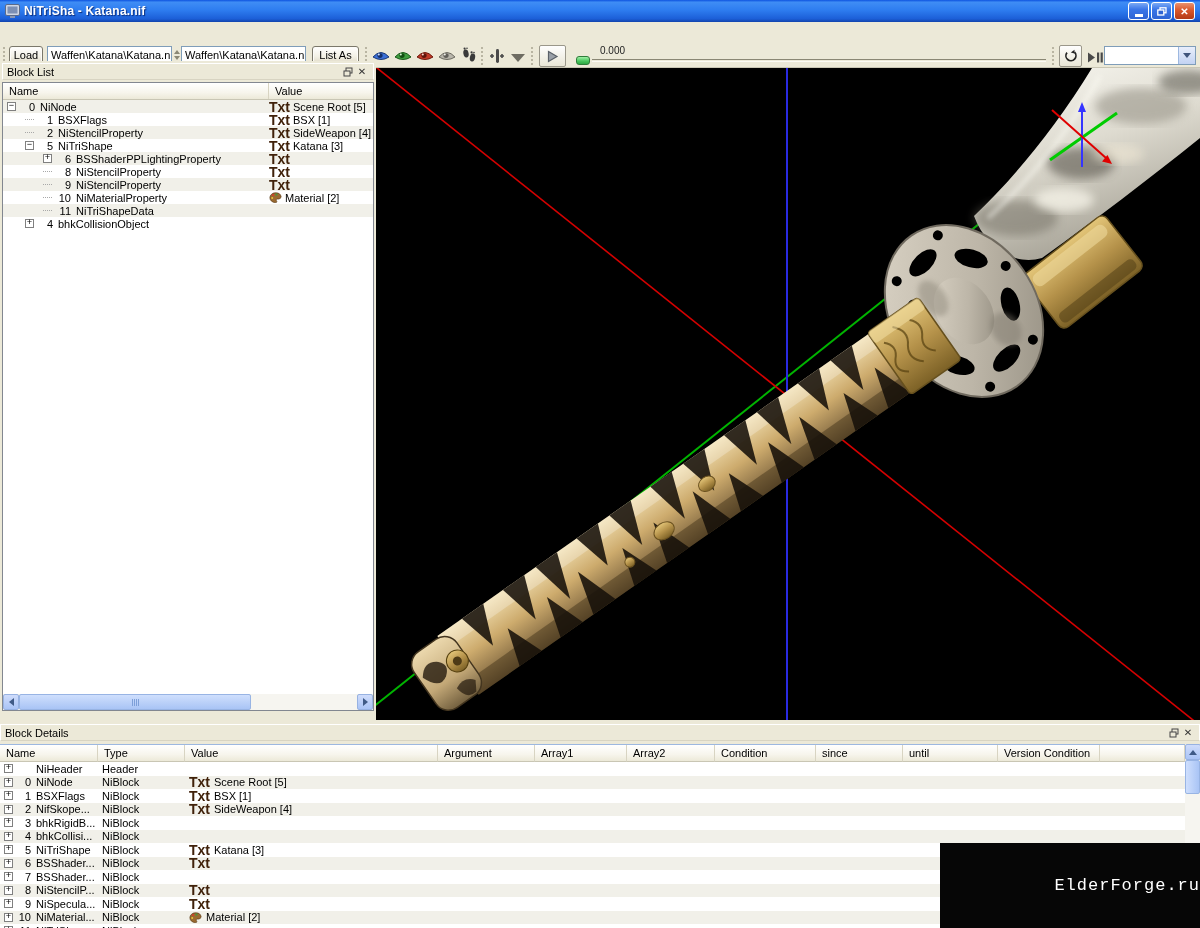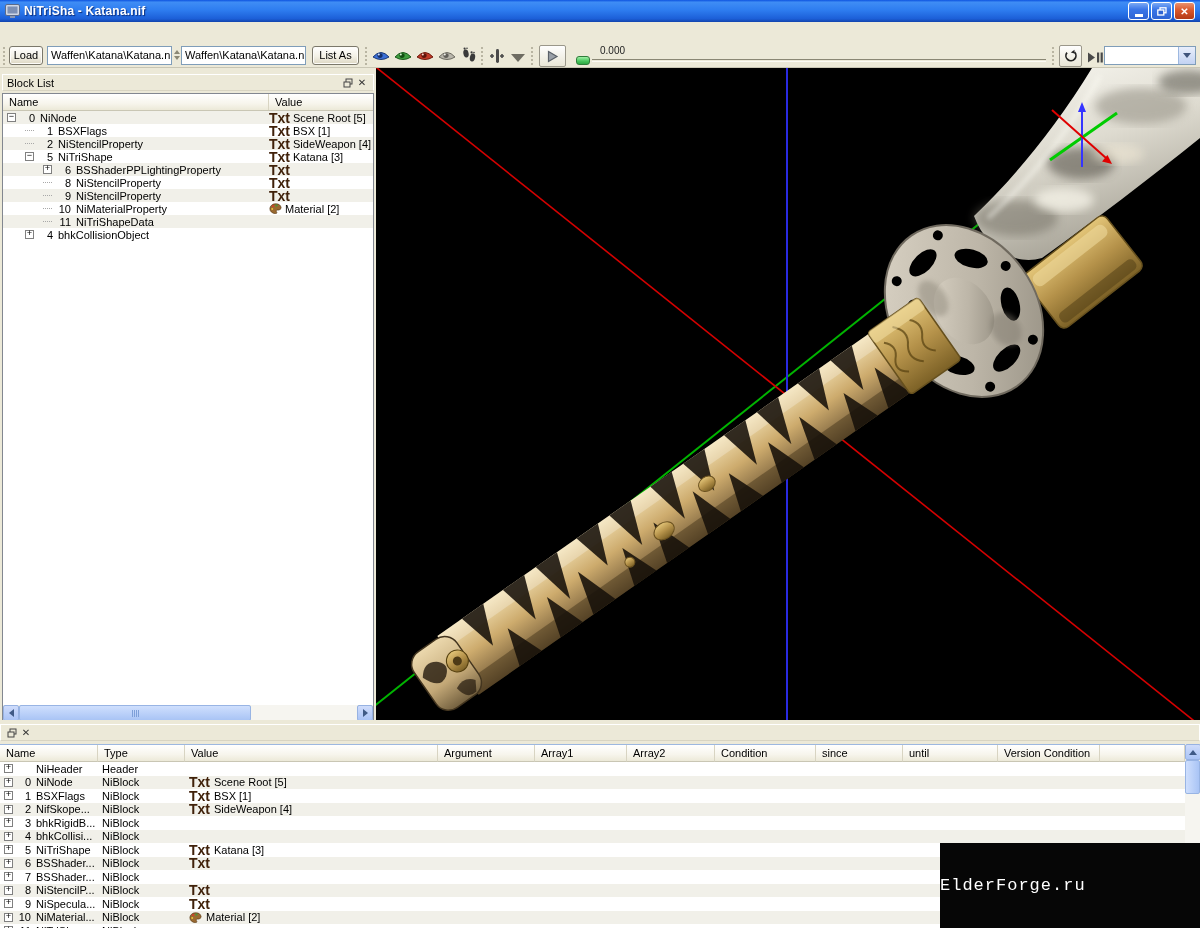--- a/index.html
+++ b/index.html
@@ -45,21 +45,21 @@
 .combo .cval{flex:1;line-height:15px;padding:0 3px}
 .combo .cbtn{width:17px;background:linear-gradient(180deg,#e8eefb,#c3d3f3);border-left:1px solid #9db8e0;display:flex;align-items:center;justify-content:center}
 .combo .cbtn i{width:0;height:0;border-left:4px solid transparent;border-right:4px solid transparent;border-top:5px solid #40557c}
 
 
 .panelhdr{background:#ECE9D8;display:flex;align-items:center;padding:0 4px;height:17px;border:1px solid #fff;
  border-bottom:1px solid #d8d4c2}
 .panelhdr .ph-title{flex:1}
 .ph-ic{width:14px;height:13px;display:flex;align-items:center;justify-content:center;color:#333;font-size:10px}
 
-#blocklist{position:absolute;left:0;top:72px;width:376px;height:652px;background:#ECE9D8;padding:2px}
+#blocklist{position:absolute;left:0;top:61px;width:376px;height:652px;background:#ECE9D8;padding:2px}
 #bl-wrap{position:absolute;left:2px;top:21px;right:2px;bottom:2px;border:1px solid #828790;background:#fff;overflow:hidden}
 .colhdr{display:flex;height:17px;background:linear-gradient(180deg,#fff,#f7f5ec 60%,#ece9d8);border-bottom:1px solid #c9c6b4}
 .colhdr .hcell{border-right:1px solid #d8d4c2;padding:2px 6px;white-space:nowrap;overflow:hidden}
 #tree-rows{position:absolute;left:0;top:17px;right:0;bottom:16px;overflow:hidden;background:#fff}
 .trow{position:relative;height:13px;display:flex;align-items:center;white-space:nowrap}
 .trow.stripe{background:#f1f0e9}
 .expbox{width:9px;height:9px;border:1px solid #808080;background:#fff;font-size:9px;line-height:7px;text-align:center;
  color:#000;flex:0 0 auto;font-family:"Liberation Mono",monospace}
 .stub{width:9px;height:1px;border-top:1px dotted #a8a8a8;flex:0 0 auto}
 .tnum{display:inline-block;min-width:15px;text-align:right;margin-left:4px}
@@ -94,21 +94,21 @@
 .drow{height:13.5px;align-items:center}
 .drow.stripe{background:#f1f0e9}
 .dcell{padding:0 4px;white-space:nowrap;overflow:hidden;display:flex;align-items:center;height:13.5px}
 .dcell .expbox{margin-right:2px}
 .dnum{display:inline-block;min-width:16px;text-align:right;margin-right:5px}
 #dt-vscroll{position:absolute;right:0;top:24px;width:15px;bottom:0;background:#f3f1e8;display:flex;flex-direction:column}
 .sb-thumb-v{height:34px;width:15px;border:1px solid #98b4e4;border-radius:2px;background:linear-gradient(90deg,#cfdffd,#a9c4f5)}
 
 
 #watermark{position:absolute;left:940px;top:843px;width:260px;height:85px;background:#060606;
- display:flex;align-items:center;justify-content:flex-start;z-index:50}
+ display:flex;align-items:center;justify-content:flex-end;z-index:50}
 #watermark span{color:#fff;font-family:"Liberation Mono",monospace;font-size:17px;letter-spacing:1px}
 </style>
 </head>
 <body>
 <div id="app">
 
 <div id="titlebar">
   <svg class="app-icon" viewBox="0 0 15 14">
     <rect x="0.5" y="0.5" width="14" height="11" rx="1.5" fill="#cfd6e4" stroke="#5a6a8a"></rect>
     <rect x="2.5" y="2.5" width="10" height="7" fill="#7d90b5"></rect>
@@ -496,20 +496,21 @@
     <line x1="706" y1="99" x2="706" y2="40" stroke="#3535ff" stroke-width="2"></line>
     <polygon points="706,34 702,44 710,44" fill="#3535ff"></polygon>
     <line x1="676" y1="42" x2="730" y2="90" stroke="#e00000" stroke-width="2"></line>
     <polygon points="736,96 726,93.5 731.5,87" fill="#e00000"></polygon>
   </g>
 </svg>
 </div>
 
 <div id="details">
   <div class="panelhdr" id="dt-hdrbar">
+    <span class="ph-title">Block Details</span>
     <span class="ph-ic">
       <svg width="10" height="10" viewBox="0 0 10 10">
             <rect x="3" y="1" width="6" height="5" fill="none" stroke="#444"></rect>
             <rect x="1" y="4" width="6" height="5" fill="#ECE9D8" stroke="#444"></rect>
           </svg>
     </span>
     <span class="ph-ic">✕</span>
   </div>
   <div id="dt-grid">
     <div class="dgrid" id="dt-colhdr">

